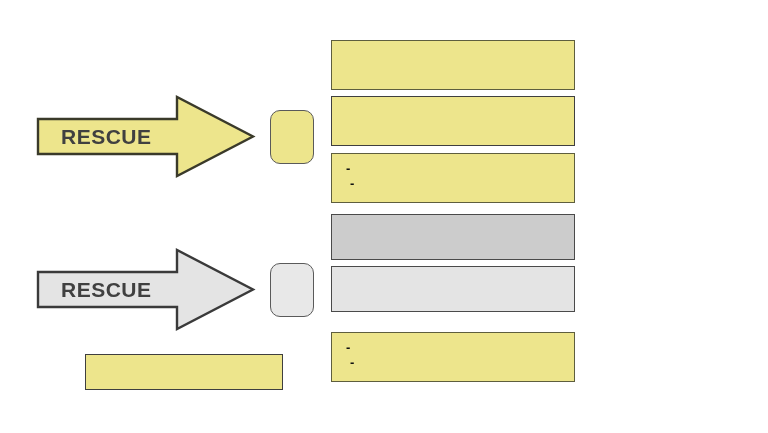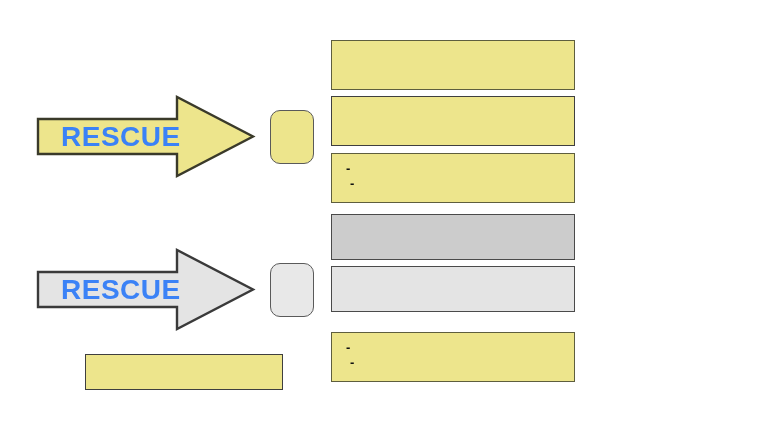--- a/index.html
+++ b/index.html
@@ -28,23 +28,23 @@
     display: block;
     width: 218px;
     height: 83px;
     overflow: visible;
   }
   .arrow-label {
     position: absolute;
     left: 24px;
     top: 50%;
     transform: translateY(-50%);
-    font-size: 28px;
+    font-size: 21px;
     font-weight: bold;
-    color: #3b82f6;
+    color: #404040;
     letter-spacing: 0.5px;
     white-space: nowrap;
     font-family: "Liberation Sans", sans-serif;
   }
 
   
   .connector {
     position: absolute;
     width: 44px;
     height: 54px;

